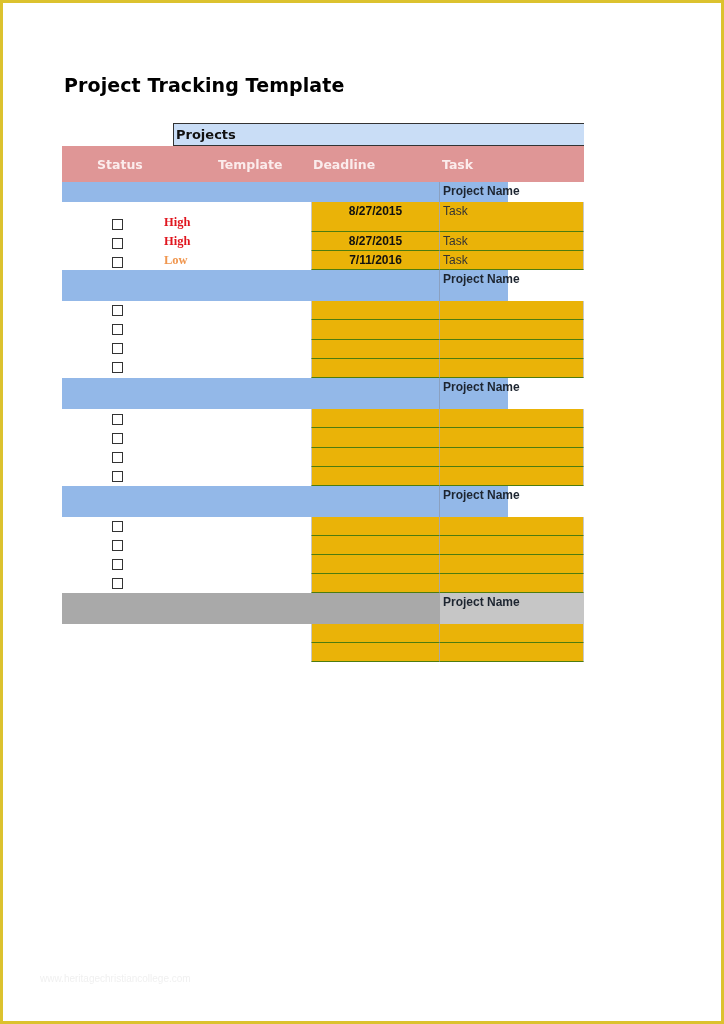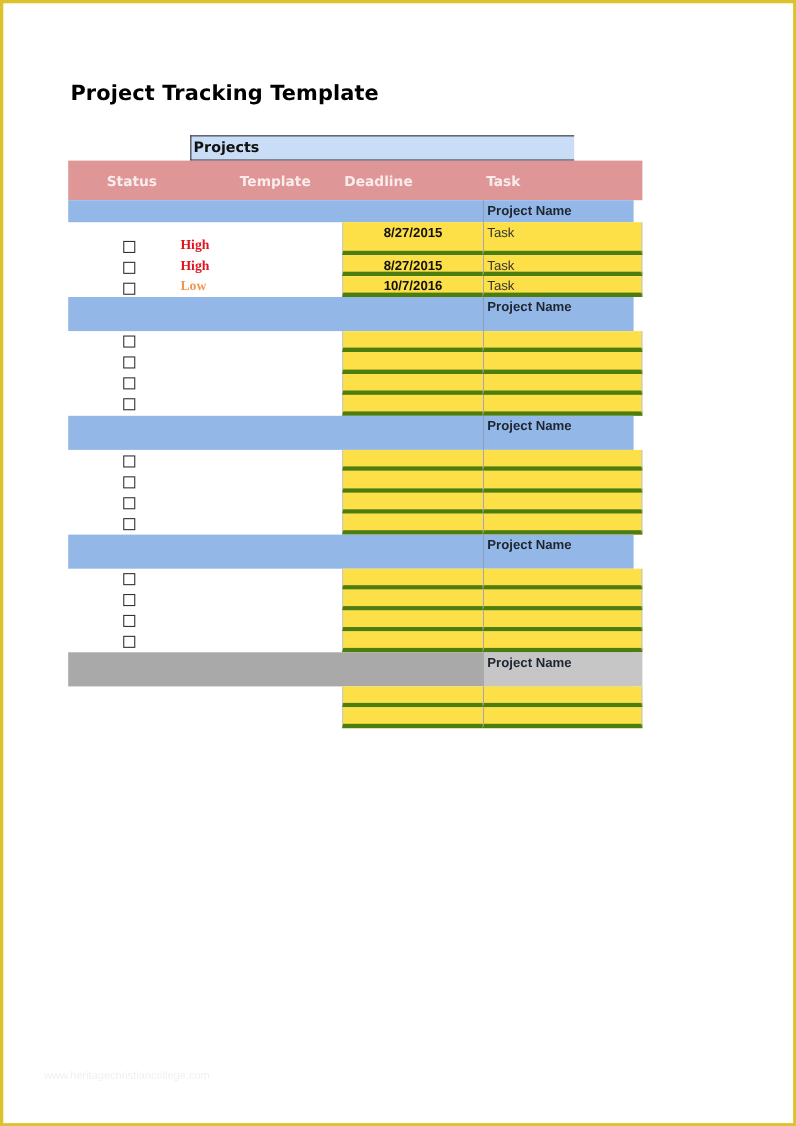--- a/index.html
+++ b/index.html
@@ -1,28 +1,28 @@
 <!DOCTYPE html>
 <html><head>
 <meta charset="utf-8">
 <style>
   html, body { margin:0; padding:0; }
   body { width:724px; height:1024px; background:#ffffff; position:relative; overflow:hidden; font-family:"Liberation Sans", sans-serif; }
   .frame { position:absolute; left:0; top:0; width:724px; height:1024px; box-sizing:border-box; border:3px solid #dcc22e; pointer-events:none; }
   .title { position:absolute; left:64px; top:74px; font-family:"DejaVu Sans", sans-serif; font-weight:bold; font-size:19px; color:#000000; letter-spacing:0.1px; }
-  .projects-bar { position:absolute; left:173px; top:123px; width:349px; height:23px; background:#c9ddf6; border-top:1px solid #333; border-left:1px solid #333; border-bottom:1px solid #333; box-sizing:border-box; }
+  .projects-bar { position:absolute; left:173px; top:123px; width:411px; height:23px; background:#c9ddf6; border-top:1px solid #333; border-left:1px solid #333; border-bottom:1px solid #333; box-sizing:border-box; }
   .projects-bar span { position:absolute; left:2px; top:3px; font-family:"DejaVu Sans", sans-serif; font-weight:bold; font-size:13px; color:#111; }
   .header { position:absolute; left:62px; top:146px; width:522px; height:36px; background:#df9696; }
   .header .h { position:absolute; top:11px; font-family:"DejaVu Sans", sans-serif; font-weight:bold; font-size:12.5px; color:#fbecec; }
-  .band { position:absolute; left:62px; width:514px; background:#93b8e8; }
+  .band { position:absolute; left:62px; width:446px; background:#93b8e8; }
   .band .pn { position:absolute; left:377px; top:0; width:145px; height:100%; border-left:1px solid #8aa0c0; box-sizing:border-box; }
   .band .pn span { position:absolute; left:3px; top:2px; font-family:"Liberation Sans", sans-serif; font-weight:bold; font-size:12px; color:#1d2530; }
   .band.gray { background:#a9a9a9; }
   .band.gray .pn { background:#c6c6c6; border-left:1px solid #a9a9a9; }
-  .cell { position:absolute; box-sizing:border-box; border-left:1px solid #c8c8c8; border-bottom:4px solid #4d7c0f; background:#fde047; }
+  .cell { position:absolute; box-sizing:border-box; border-left:1px solid #c8c8c8; border-bottom:1px solid #4d7c0f; background:#eab308; }
   .cell.deadline { left:311px; width:128px; }
   .cell.task { left:439px; width:145px; border-left:1px solid #a8a8a8; border-right:1px solid #c8c8c8; }
   .cell.deadline span { position:absolute; left:0; right:0; top:2px; text-align:center; font-family:"Liberation Sans", sans-serif; font-weight:bold; font-size:12px; color:#111; }
   .cell.task span { position:absolute; left:3px; top:2px; font-family:"Liberation Sans", sans-serif; font-size:12px; color:#333; }
   .cb { position:absolute; left:112px; width:9px; height:9px; border:1px solid #333; background:#fff; }
   .prio { position:absolute; left:164px; font-family:Liberation Serif, serif; font-weight:bold; font-size:12.5px; }
   .watermark { position:absolute; left:40px; top:973px; font-family:"Liberation Sans", sans-serif; font-size:10px; color:#f0f0f0; }
 </style>
 </head>
 <body>
@@ -53,21 +53,21 @@
 <div class="cell task" style="top:202px;height:30px;">
     <span>Task</span>
   </div>
 <div class="cell deadline" style="top:232px;height:19px;">
     <span>8/27/2015</span>
   </div>
 <div class="cell task" style="top:232px;height:19px;">
     <span>Task</span>
   </div>
 <div class="cell deadline" style="top:251px;height:19px;">
-    <span>10/7/2016</span>
+    <span>7/11/2016</span>
   </div>
 <div class="cell task" style="top:251px;height:19px;">
     <span>Task</span>
   </div>
 <div class="cb" style="top:219px;"></div>
 <div class="cb" style="top:238px;"></div>
 <div class="cb" style="top:257px;"></div>
 <div class="prio" style="top:215px;color:#e0161f;">High</div>
 <div class="prio" style="top:234px;color:#e0161f;">High</div>
 <div class="prio" style="top:253px;color:#f0964e;">Low</div>

